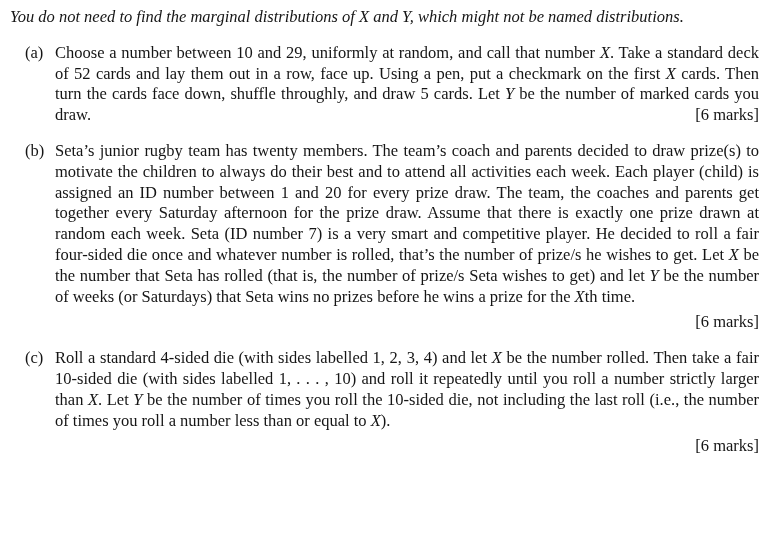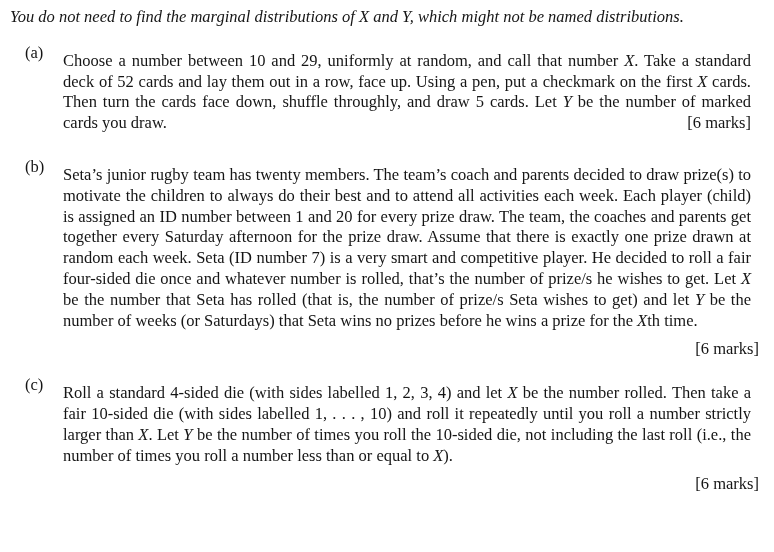--- a/index.html
+++ b/index.html
@@ -25,21 +25,21 @@
     margin-top: 15px;
     align-items: flex-start;
   }
   .item-label {
     flex: 0 0 30px;
     width: 30px;
     margin-left: 15px;
   }
   .item-content { flex: 1; min-width: 0; }
   .item-text {
-    margin: 8px;
+    margin: 0;
     text-align: justify;
   }
   .math { font-style: italic; }
   .marks { font-weight: normal; white-space: nowrap; }
   .marks-inline { float: right; }
   .marks-line {
     text-align: right;
     margin-top: 5px;
   }
 </style>

